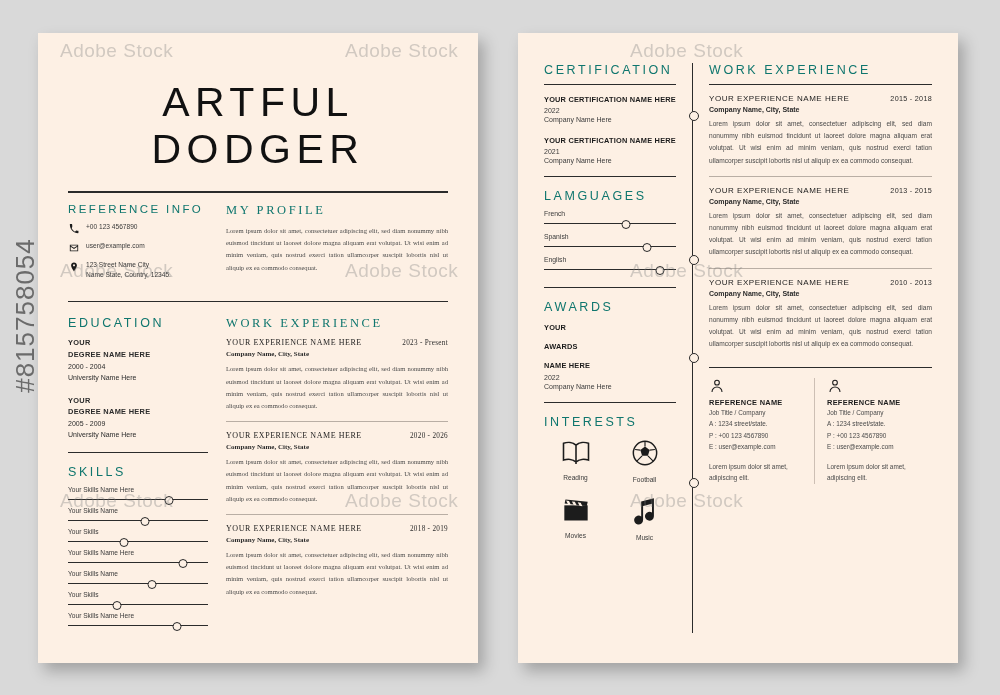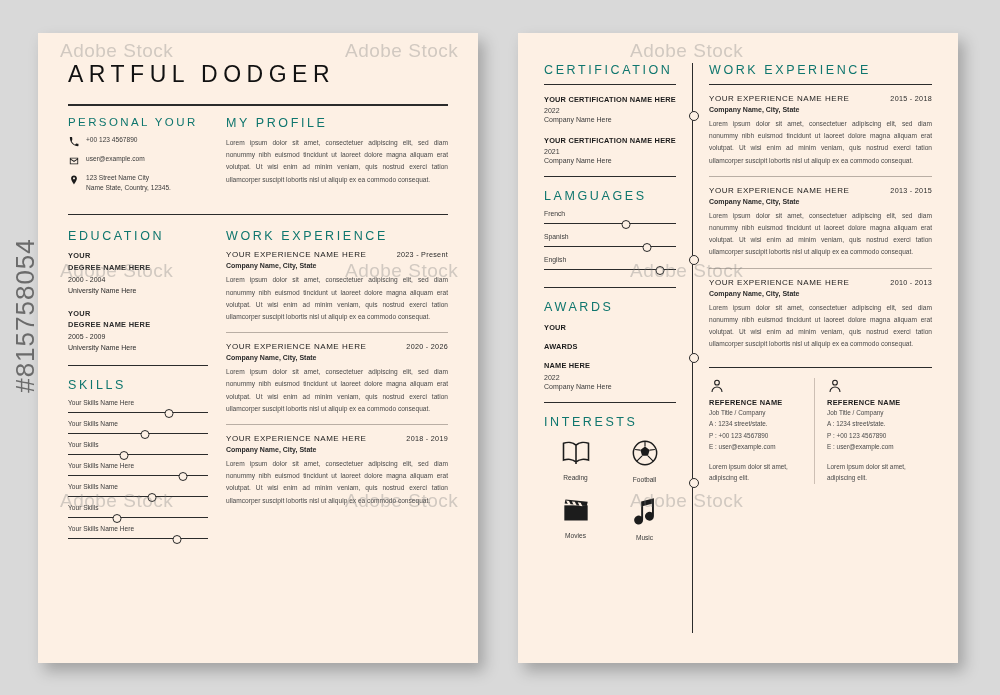--- a/index.html
+++ b/index.html
@@ -85,42 +85,43 @@
     color: #2b2b2b;
     letter-spacing: 0.3px;
     white-space: nowrap;
   }
   .rule { border: 0; border-top: 1px solid #2b2b2b; margin: 0; }
   .rule-thin { border: 0; border-top: 1px solid #b9aea4; margin: 0; }
 
   
   .name-block { padding: 28px 30px 0 30px; }
   .full-name {
-    font-size: 23px;
+    font-size: 41px;
     letter-spacing: 5.5px;
     color: #111;
     font-weight: 400;
-    margin: 0;
+    margin: 18px;
+    text-align: center;
   }
   .name-rule-top { margin-top: 16px; }
   .title-line {
     text-align: center;
     font-size: 9.5px;
     letter-spacing: 1.6px;
     color: #333;
     padding: 7px 0 8px 0;
   }
 
   .cols {
     display: flex;
     padding: 0 30px;
     margin-top: 10px;
   }
   .col-left { width: 140px; flex: 0 0 140px; }
-  .col-right { flex: 1; padding-left: 18px; }
+  .col-right { flex: 1; padding-left: 18px; font-family: Liberation Serif, serif; }
 
   .contact-row {
     display: flex;
     align-items: flex-start;
     gap: 7px;
     margin-bottom: 7px;
   }
   .contact-row .ico {
     width: 11px; height: 11px;
     flex: 0 0 11px;
@@ -222,21 +223,21 @@
 
   <div class="name-block">
     <div class="full-name">ARTFUL DODGER</div>
     <hr class="rule name-rule-top">
     <hr class="rule">
   </div>
 
   <div class="cols">
 
     <div class="col-left">
-      <div class="sec-title">PERSONAL YOUR</div>
+      <div class="sec-title">REFERENCE INFO</div>
 
       <div class="contact-row">
         <span class="ico">
           <svg width="10" height="10" viewBox="0 0 24 24">
               <path fill="#1c1c1c" d="M6.6 10.8c1.7 3.3 4.3 5.9 7.6 7.6l2.5-2.5c.3-.3.8-.4 1.2-.3 1.2.4 2.5.6 3.8.6.6 0 1 .4 1 1V21c0 .6-.4 1-1 1C11.3 22 2 12.7 2 1c0-.6.4-1 1-1h3.5c.6 0 1 .4 1 1 0 1.3.2 2.6.6 3.8.1.4 0 .9-.3 1.2L6.6 10.8z"></path>
             </svg>
         </span>
         <div class="contact-text">+00 123 4567890</div>
       </div>
 

